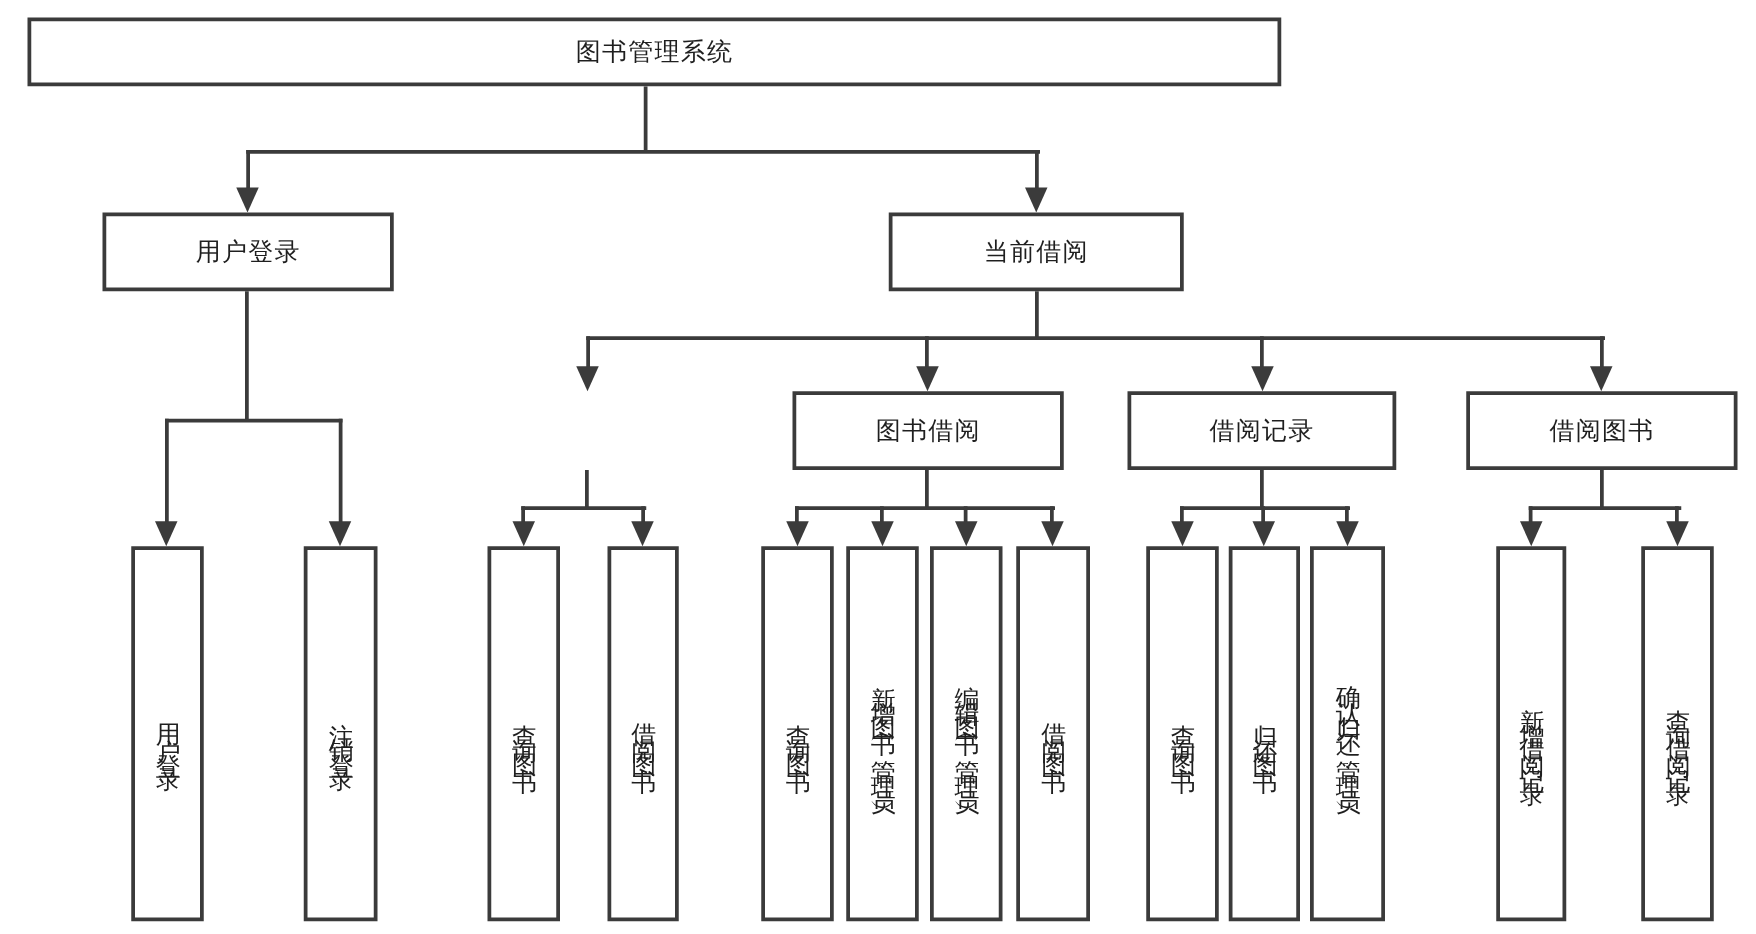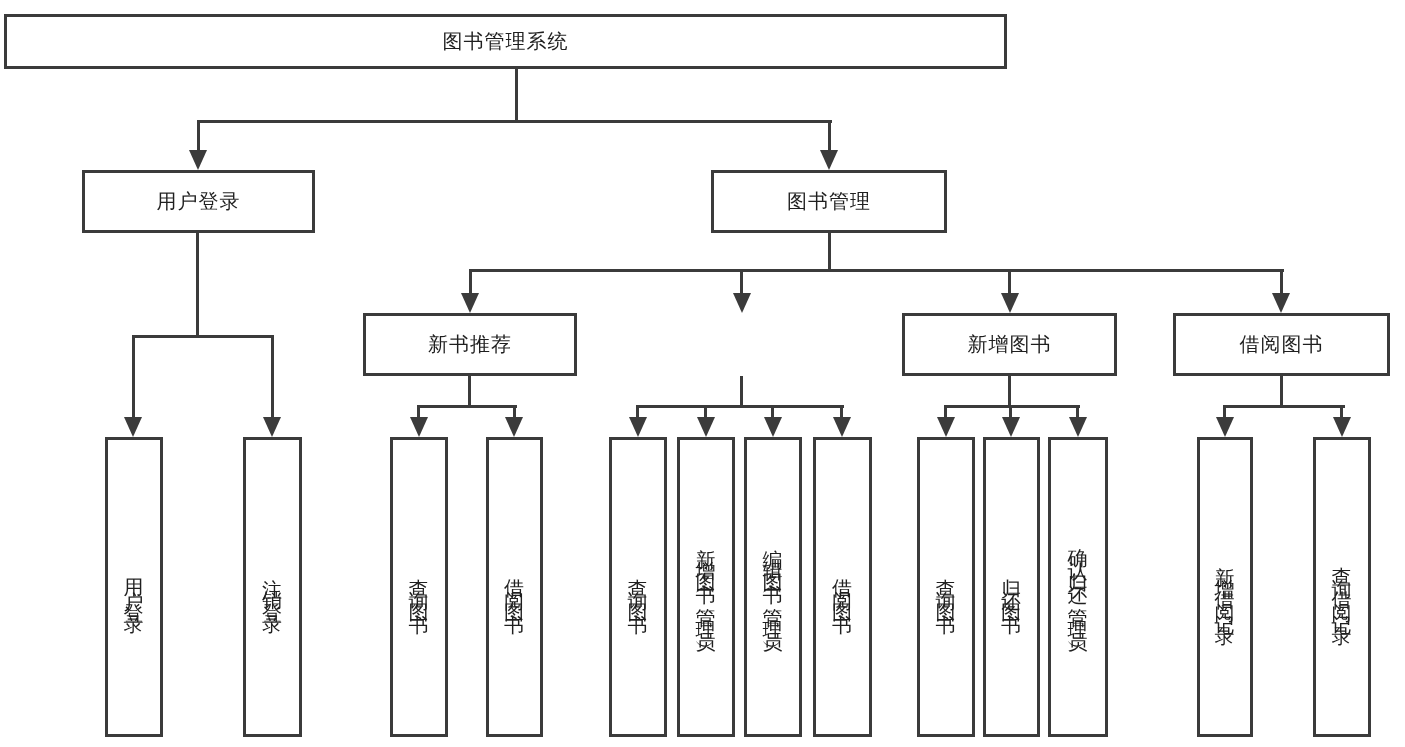--- a/index.html
+++ b/index.html
@@ -111,36 +111,36 @@
   <div class="arrow" style="left:1002px; top:417px;"></div>
   <div class="arrow" style="left:1069px; top:417px;"></div>
 
   <div class="lv" style="left:1280px; top:376px; height:31px;"></div>
   <div class="lh" style="left:1223px; top:405px; width:122px;"></div>
   <div class="lv" style="left:1223px; top:405px; height:18px;"></div>
   <div class="lv" style="left:1340px; top:405px; height:18px;"></div>
   <div class="arrow" style="left:1216px; top:417px;"></div>
   <div class="arrow" style="left:1333px; top:417px;"></div>
 
-  <div class="box hbox" style="left:4px; top:14px; width:1003px; height:55px;">
+  <div class="box hbox" style="left:22px; top:14px; width:1003px; height:55px;">
     <span class="hlabel">图书管理系统</span>
   </div>
 
   <div class="box hbox" style="left:82px; top:170px; width:233px; height:63px;">
     <span class="hlabel">用户登录</span>
   </div>
   <div class="box hbox" style="left:711px; top:170px; width:236px; height:63px;">
-    <span class="hlabel">图书管理</span>
+    <span class="hlabel">当前借阅</span>
   </div>
 
-  <div class="box hbox" style="left:363px; top:313px; width:214px; height:63px;">
-    <span class="hlabel">新书推荐</span>
+  <div class="box hbox" style="left:634px; top:313px; width:217px; height:63px;">
+    <span class="hlabel">图书借阅</span>
   </div>
   <div class="box hbox" style="left:902px; top:313px; width:215px; height:63px;">
-    <span class="hlabel">新增图书</span>
+    <span class="hlabel">借阅记录</span>
   </div>
   <div class="box hbox" style="left:1173px; top:313px; width:217px; height:63px;">
     <span class="hlabel">借阅图书</span>
   </div>
 
   <div class="box vbox" style="left:105px; width:58px;">
     <span class="vlabel">用户登录</span>
   </div>
   <div class="box vbox" style="left:243px; width:59px;">
     <span class="vlabel">注销登录</span>

